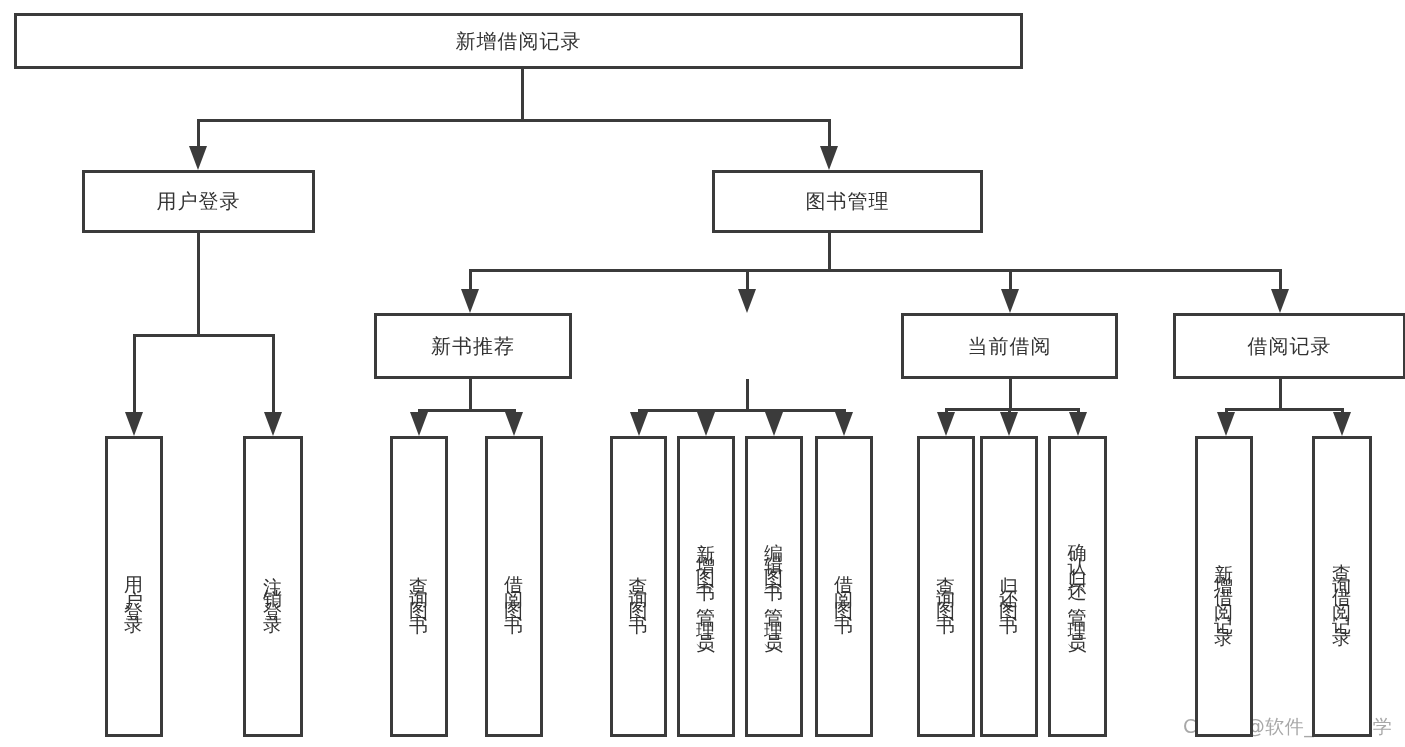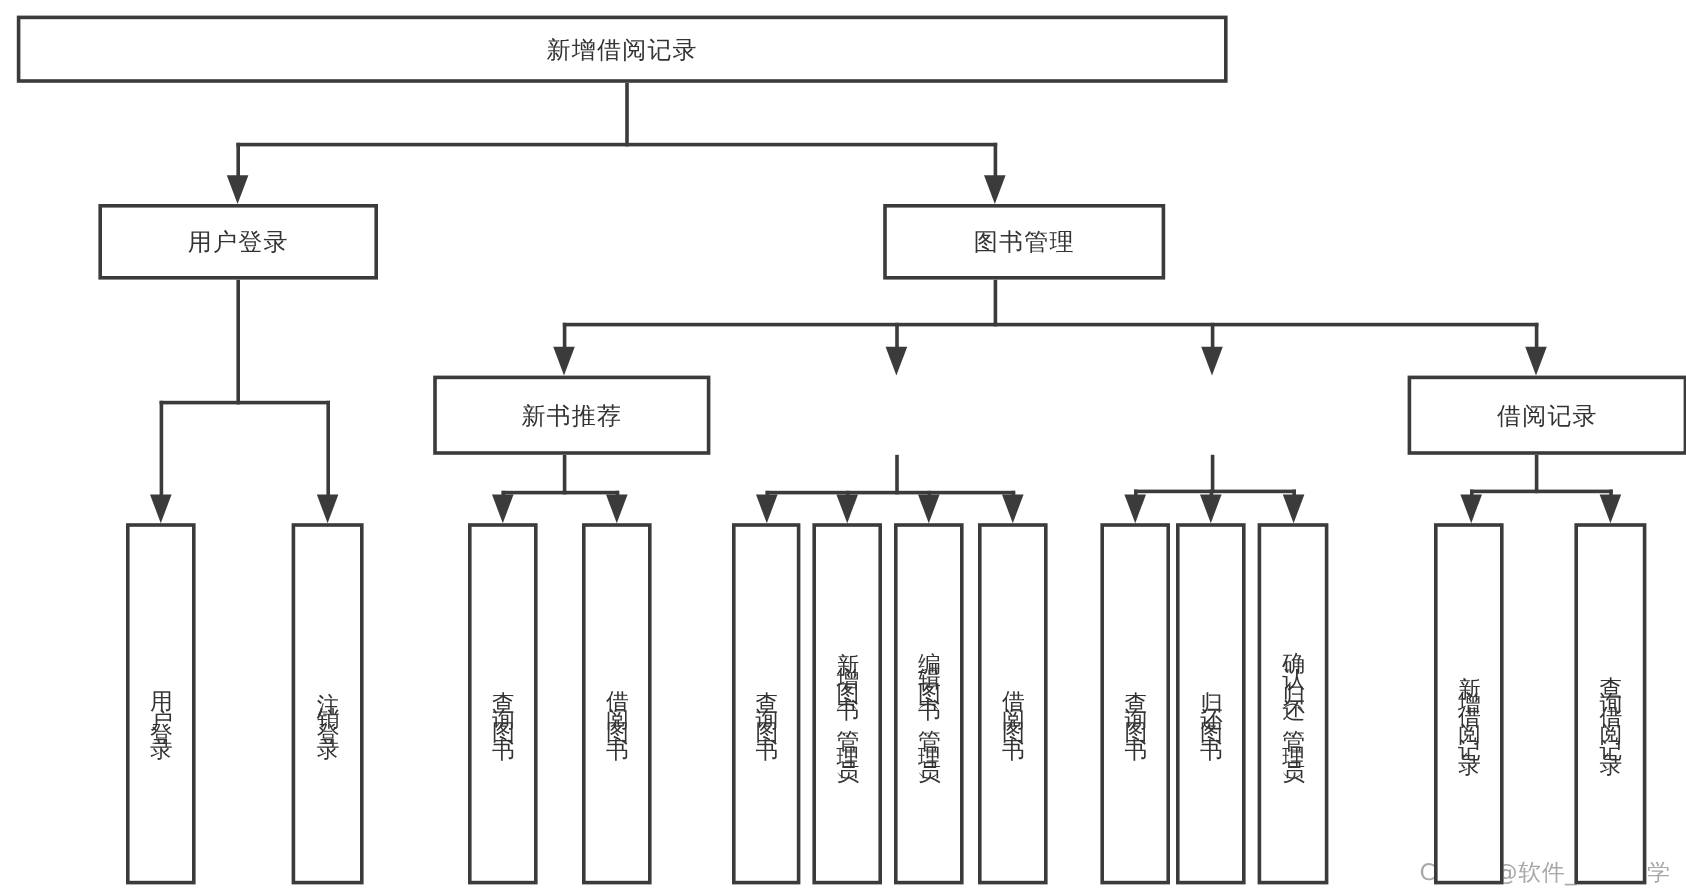--- a/index.html
+++ b/index.html
@@ -104,25 +104,28 @@
     <div class="line" style="left: 1224.5px; top: 408px; width: 3px; height: 6px;"></div>
     <div class="arrowhead" style="left: 1217px; top: 412px;"></div>
     <div class="line" style="left: 1340.5px; top: 408px; width: 3px; height: 6px;"></div>
     <div class="arrowhead" style="left: 1333px; top: 412px;"></div>
     <div class="node h" style="left: 14px; top: 13px; width: 1009px; height: 56px;">
       <span class="lbl">新增借阅记录</span>
     </div>
     <div class="node h" style="left: 82px; top: 170px; width: 233px; height: 63px;">
       <span class="lbl">用户登录</span>
     </div>
-    <div class="node h" style="left: 736px; top: 170px; width: 235px; height: 63px; font-family: Liberation Mono, monospace;">
+    <div class="node h" style="left: 712px; top: 170px; width: 271px; height: 63px; font-family: Liberation Mono, monospace;">
       <span class="lbl">图书管理</span>
     </div>
-    <div class="node h" style="left: 361px; top: 313px; width: 231px; height: 66px;">
+    <div class="node h" style="left: 374px; top: 313px; width: 198px; height: 66px;">
       <span class="lbl">新书推荐</span>
+    </div>
+    <div class="node h" style="left: 901px; top: 313px; width: 217px; height: 66px;">
+      <span class="lbl">当前借阅</span>
     </div>
     <div class="node h" style="left: 1173px; top: 313px; width: 233px; height: 66px;">
       <span class="lbl">借阅记录</span>
     </div>
     <div class="node v" style="left: 105px; top: 436px; width: 58px; height: 301px;">
       <span class="lbl">用户登录</span>
     </div>
     <div class="node v" style="left: 243px; top: 436px; width: 60px; height: 301px;">
       <span class="lbl">注销登录</span>
     </div>

